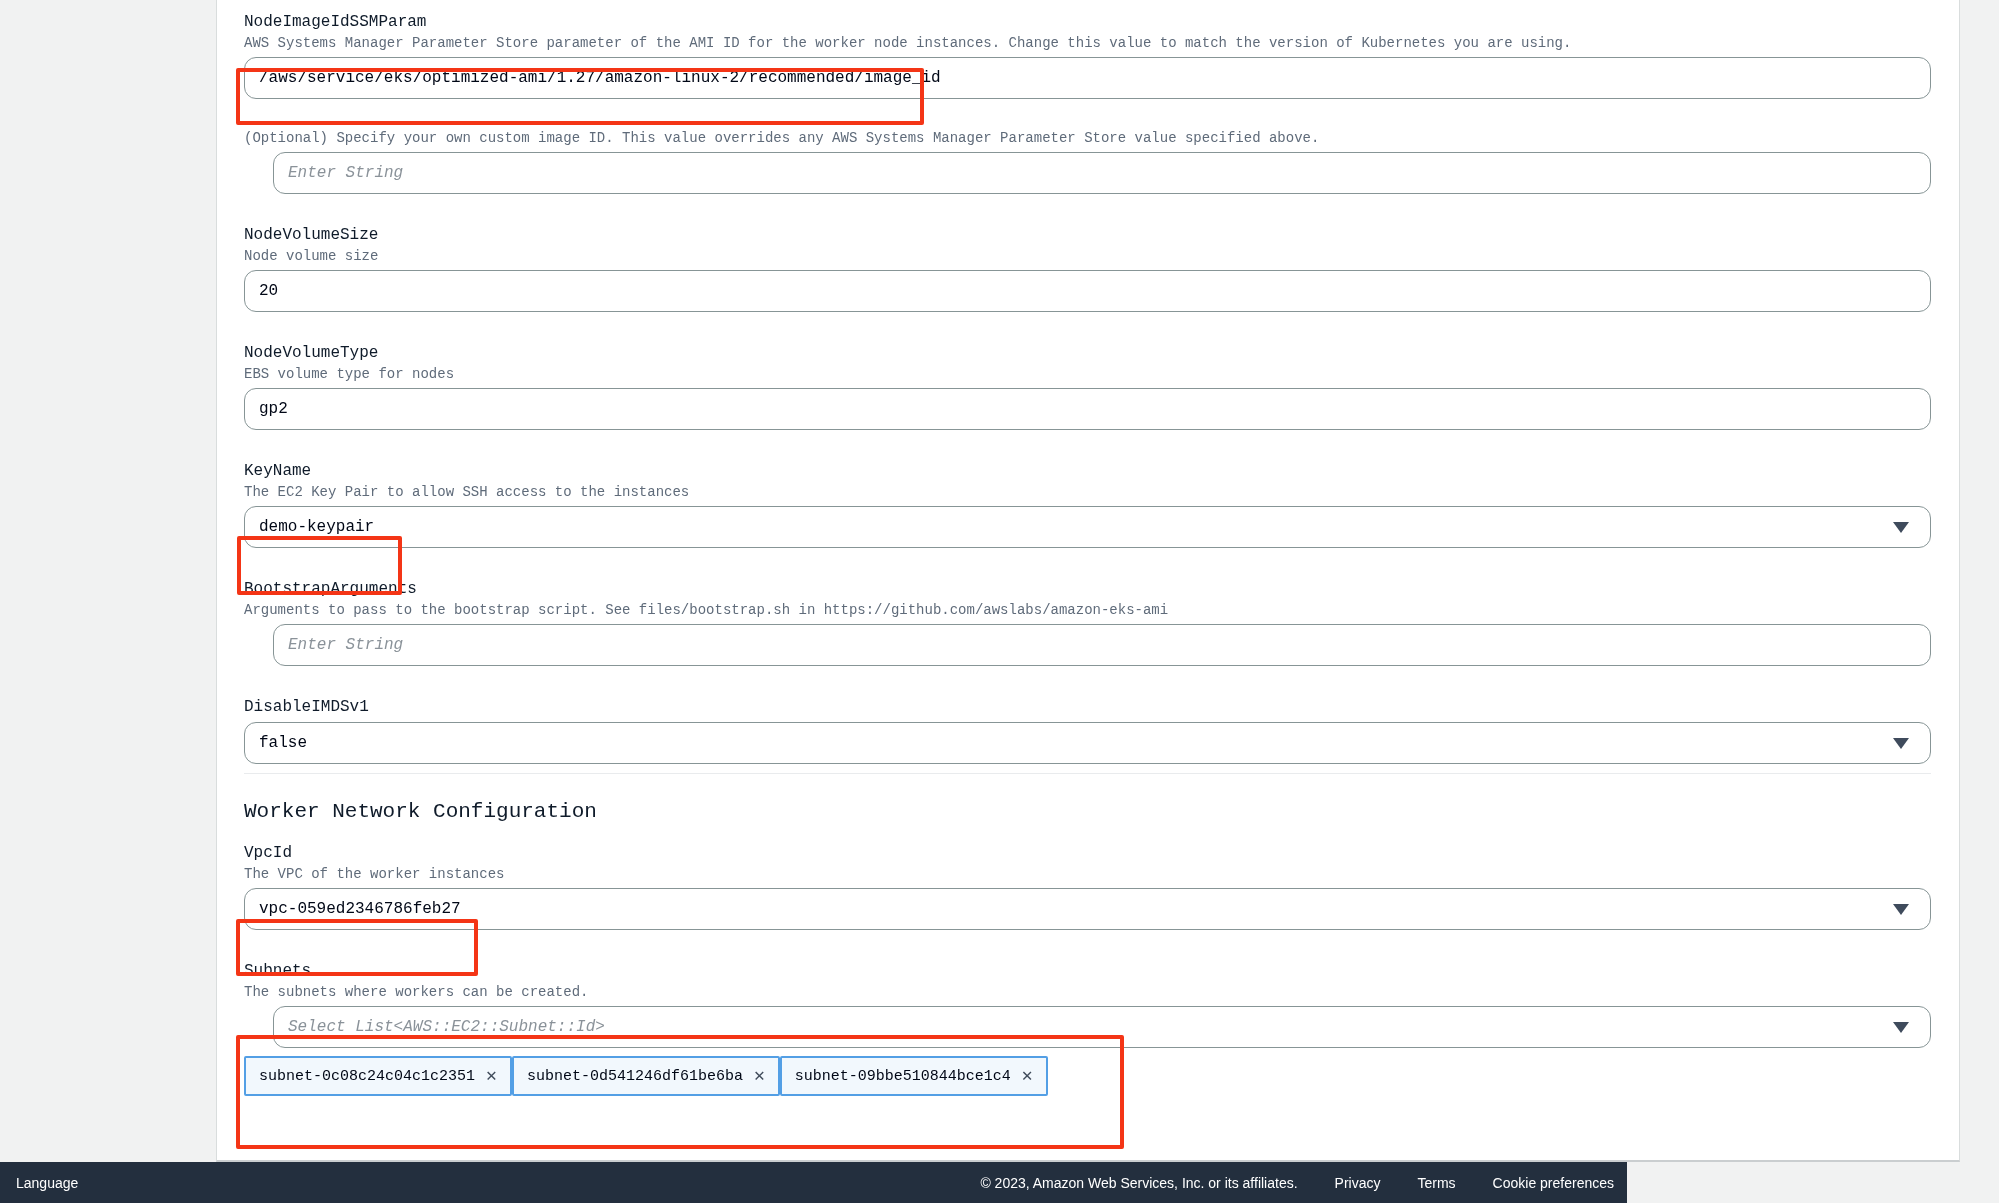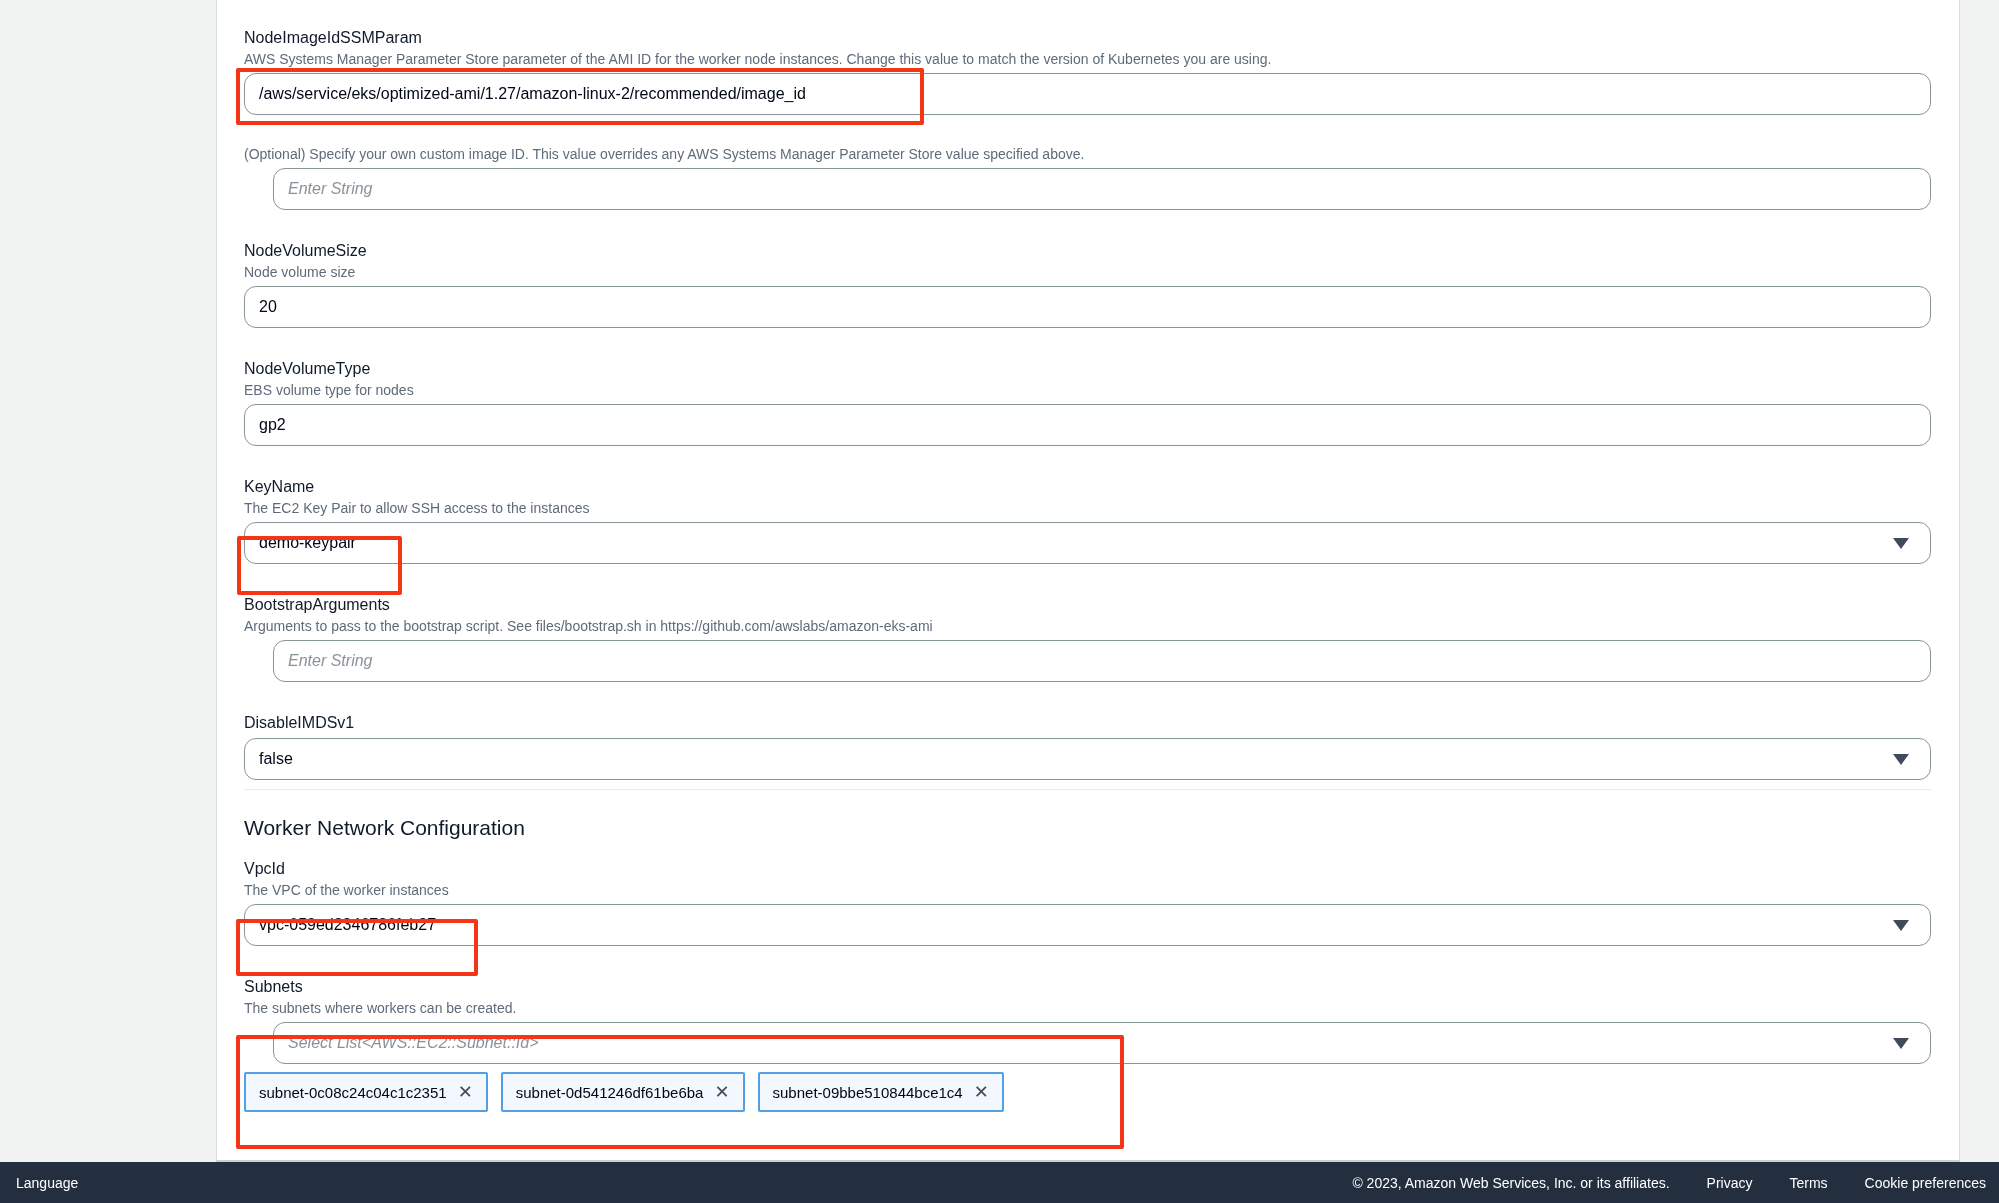--- a/index.html
+++ b/index.html
@@ -7,21 +7,22 @@
     width:1999px; height:1203px; position:relative; overflow:hidden;
     background:#f1f2f2;
     font-family:"Liberation Sans", sans-serif;
     -webkit-font-smoothing:antialiased;
   }
   .panel {
     position:absolute; left:216px; top:0; width:1744px; height:1162px;
     background:#ffffff; box-sizing:border-box;
     border-left:1px solid #d9dddd; border-right:1px solid #d9dddd;
     border-bottom:2px solid #caced0;
-    padding:28px 0 0 27px;
+    padding:12px 0 0 27px;
+    font-family:Liberation Mono, monospace;
   }
   .field { width:1687px; }
   .field + .field { margin-top:31px; }
   .f-label { font-size:16px; line-height:20px; color:#0f1b2a; font-weight:400; }
   .f-desc  { margin-top:3px; font-size:14px; line-height:17px; color:#5f6b7a; }
   .f-box {
     margin-top:5px; height:42px; box-sizing:border-box;
     border:1px solid #879596; border-radius:12px; background:#fff;
     display:flex; align-items:center; padding:0 14px;
     font-size:16px; color:#000716; position:relative;
@@ -31,37 +32,37 @@
     position:absolute; right:21px; top:50%; margin-top:-5px;
     width:0; height:0;
     border-left:8px solid transparent; border-right:8px solid transparent;
     border-top:11px solid #3f4b5c;
   }
   .divider { height:1px; background:#e9ebed; margin-top:9px; width:1687px; }
   .section-heading {
     margin-top:24px; font-size:21px; line-height:28px; color:#0f1b2a; font-weight:400;
   }
   .mt17 { margin-top:17px; }
-  .chips { display:flex; gap:13px; margin-top:8px; }
+  .chips { display:flex; margin-top:8px; }
   .chip {
     height:40px; box-sizing:border-box; display:flex; align-items:center; gap:11px;
     background:#f2f8fd; border:2px solid #539fe5; border-radius:2px;
     padding:0 13px; font-size:15px; color:#000716;
   }
   .chip .x { color:#414d5c; font-size:18px; line-height:1; cursor:pointer; }
   .ann {
     position:absolute; border:4px solid #f43516; border-radius:2px;
     pointer-events:none; background:transparent; z-index:5;
   }
   .ann1 { left:236px; top:68px;  width:680px; height:49px; }
   .ann2 { left:237px; top:536px; width:157px; height:51px; }
   .ann3 { left:236px; top:919px; width:234px; height:49px; }
   .ann4 { left:236px; top:1035px; width:880px; height:106px; }
   .footer {
-    position:absolute; left:0; top:1162px; width:1999px; height:41px;
+    position:absolute; left:0; top:1162px; width:1627px; height:41px;
     background:#232f3e; box-sizing:border-box;
     display:flex; align-items:center; justify-content:space-between;
     padding:0 13px 0 16px; color:#ffffff; font-size:14px;
   }
   .footer-right { display:flex; gap:37px; }
   .flink { color:#ffffff; text-decoration:none; cursor:pointer; }
 </style>
 </head>
 <body>
 

